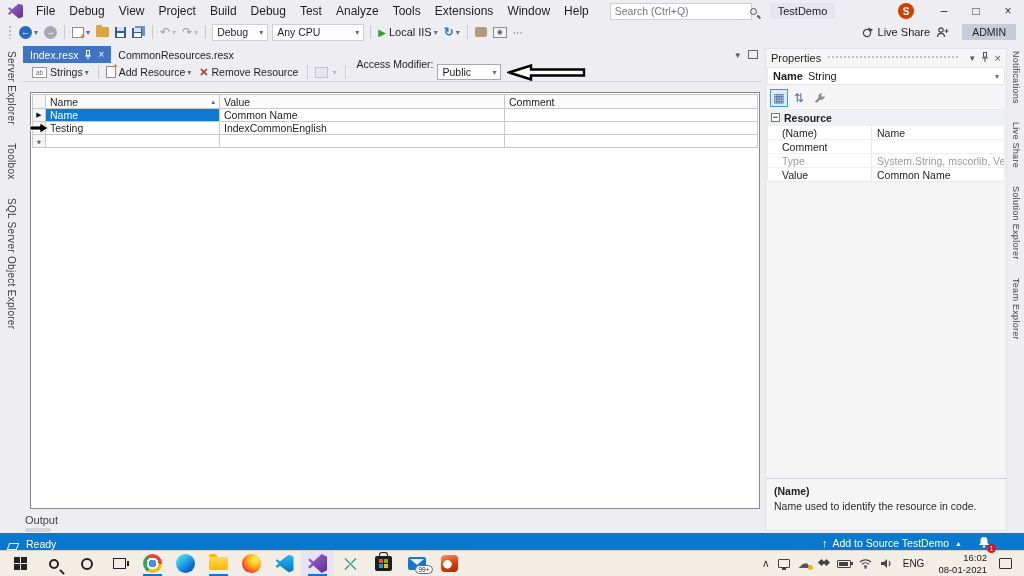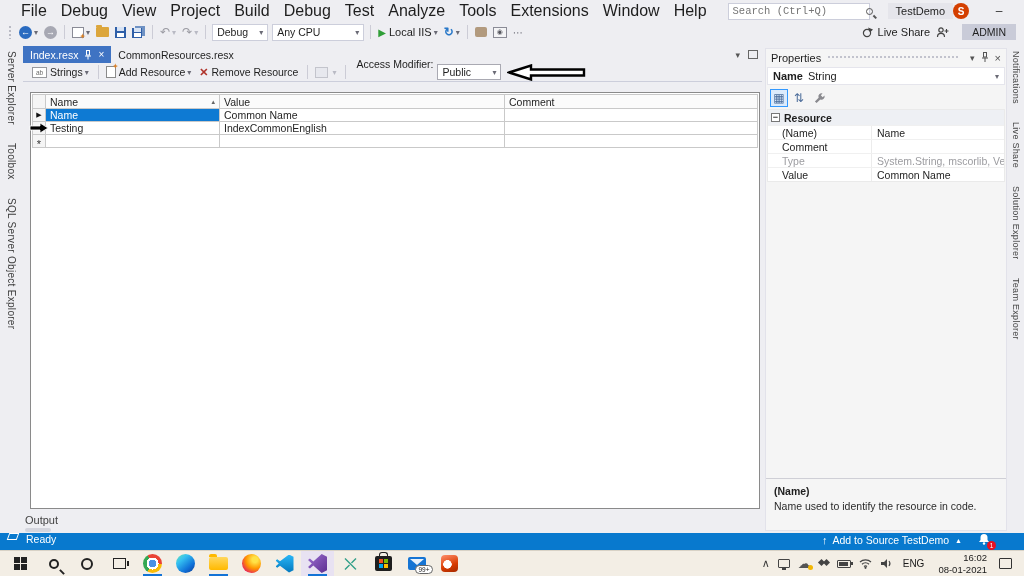--- a/index.html
+++ b/index.html
@@ -1,23 +1,23 @@
 <!DOCTYPE html>
 <html><head>
 <meta charset="utf-8">
 <style>
   *{box-sizing:border-box;margin:0;padding:0;cursor:default;user-select:none}
   html,body{width:1024px;height:576px;overflow:hidden;font-family:"Liberation Sans",sans-serif;font-size:11px;color:#1e1e1e;background:#eeeef2}
 
   
   .title-bar{height:22px;background:#eeeef2;display:flex;align-items:center;padding-left:6px}
   .vs-logo{width:15px;height:15px;margin:0 6px 0 2px;background:linear-gradient(135deg,#9b6fd0,#5c2d91);clip-path:polygon(72% 0,100% 12%,100% 88%,72% 100%,26% 62%,10% 76%,0 66%,18% 50%,0 34%,10% 24%,26% 38%)}
-  .menu-item{padding:0 7px;font-size:16px}
+  .menu-item{padding:0 7px;font-size:12px}
   .searchbox{margin-left:14px;width:142px;height:17px;background:#fff;border:1px solid #cccedb;display:flex;align-items:center;padding:0 4px}
-  .searchbox input{border:0;outline:0;flex:1;font-size:10.5px;font-family:Liberation Mono, monospace;color:#777;background:transparent}
+  .searchbox input{border:0;outline:0;flex:1;font-size:10.5px;font-family:Liberation Sans, sans-serif;color:#777;background:transparent}
   .mag{width:7px;height:7px;border:1.5px solid #555;border-radius:50%;position:relative;flex:none}
   .mag::after{content:"";position:absolute;width:4px;height:1.5px;background:#555;left:6px;top:7px;transform:rotate(45deg)}
   .soln{margin-left:18px;padding:2px 8px;background:#e5e5eb;font-size:11px}
   .tb-right{margin-left:auto;display:flex;align-items:center}
   .avatar{width:16px;height:16px;border-radius:50%;background:#d43f00;color:#fff;font-size:10px;font-weight:bold;display:flex;align-items:center;justify-content:center;margin-right:14px}
   .winbtn{width:32px;height:22px;display:flex;align-items:center;justify-content:center;font-size:12px;color:#333}
 
   
   .toolbar{height:20px;background:#eeeef2;display:flex;align-items:center;padding-left:4px}
   .grip{width:4px;height:14px;margin:0 4px;background:radial-gradient(#b9bac4 1px,transparent 1px);background-size:4px 4px}
@@ -106,21 +106,21 @@
   .prow.muted .pl,.prow.muted .pv{color:#9c9ca0}
   .props-desc{margin-top:auto;border-top:1px solid #cfcfd6;background:#f5f5f5;padding:6px 8px 4px;height:52px}
   .props-desc b{font-size:10.5px}
   .props-desc div{font-size:10.5px;margin-top:3px;color:#2b2b2b}
   .props-gap{flex:1}
 
   
   .output-row{height:22px;background:#eeeef2;padding-left:25px;padding-top:3px}
   .output-row .olabel{font-size:11px;color:#424242}
   .output-chip{width:26px;height:4px;background:#d4d5dd;margin-top:2px;border-radius:2px}
-  .status-bar{height:17px;background:#0879ce;color:#fff;display:flex;align-items:flex-start;padding:0 8px;font-size:10.5px;position:relative;z-index:5}
+  .status-bar{height:17px;background:#0879ce;color:#fff;display:flex;align-items:flex-end;padding:0 8px;font-size:10.5px;position:relative;z-index:5}
   .para{width:10px;height:7px;border:1.5px solid #fff;transform:skewX(-20deg);margin-right:8px}
   .sb-right{margin-left:auto;display:flex;align-items:center}
   .sb-right .up{margin-right:5px;font-size:11px}
   .sb-right .dd{font-size:7px;margin-left:6px}
   .bell-wrap{position:relative;margin-left:16px;margin-right:26px}
   .badge{position:absolute;right:-6px;bottom:-3px;background:#e81123;color:#fff;border-radius:50%;width:9px;height:9px;font-size:6.5px;display:flex;align-items:center;justify-content:center}
 
   .taskbar{height:26px;background:#f3eee5;border-top:1px solid #d8d2c6;display:flex;align-items:center;padding:0 4px}
   .task-ico{width:33px;height:25px;display:flex;align-items:center;justify-content:center;position:relative}
   .task-ico.underline::after{content:"";position:absolute;bottom:0;left:7px;right:7px;height:2px;background:#1373d6}

